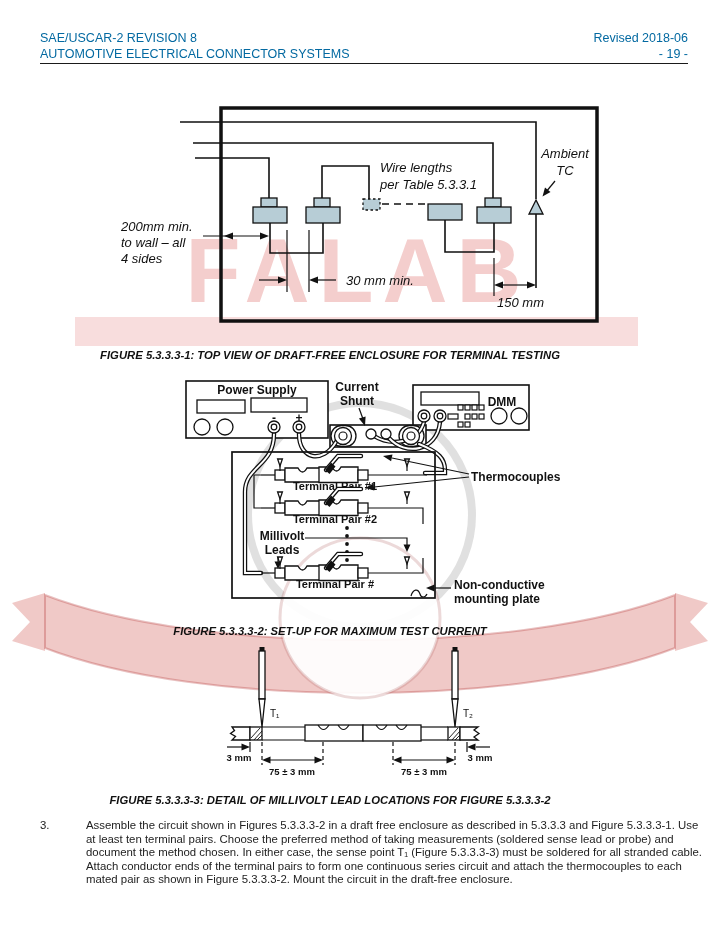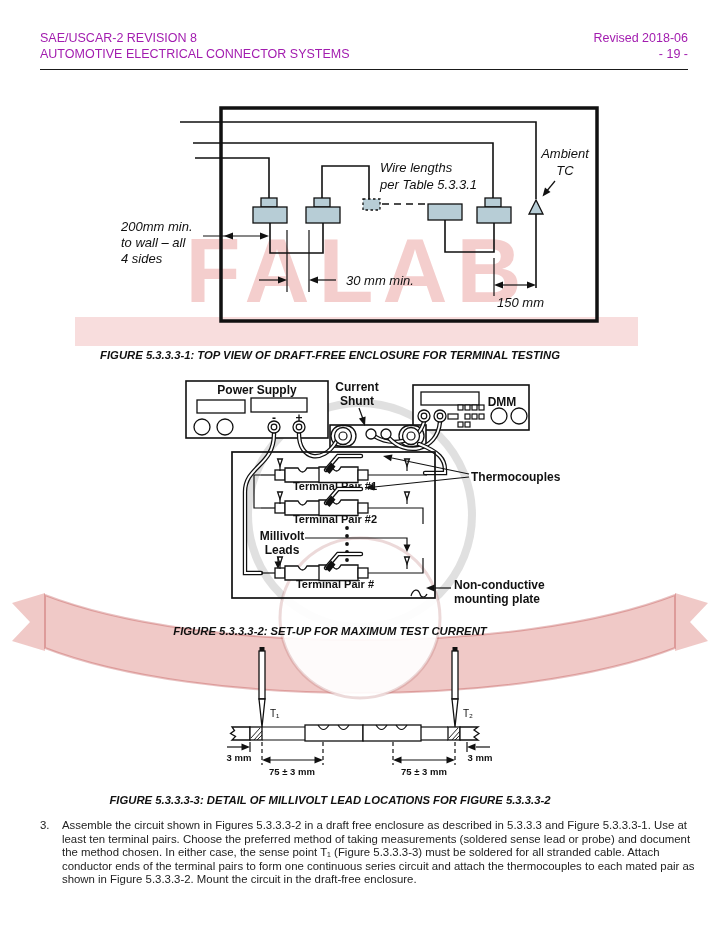--- a/index.html
+++ b/index.html
@@ -1,30 +1,30 @@
 <!DOCTYPE html>
 <html><head>
 <meta charset="utf-8">
 <style>
   html,body{margin:0;padding:0;}
   body{width:720px;height:932px;background:#ffffff;position:relative;overflow:hidden;
        font-family:"Liberation Sans",sans-serif;color:#1a1a1a;}
   #watermark{position:absolute;left:0;top:0;z-index:0;pointer-events:none;}
   .layer{position:absolute;z-index:1;}
   
-  #header{left:40px;top:30px;width:648px;font-size:12.5px;line-height:16px;color:#a21caf;text-align:right;}
+  #header{left:40px;top:30px;width:648px;font-size:12.5px;line-height:16px;color:#0369a1;text-align:right;}
   .hrow{display:flex;justify-content:space-between;}
-  .hrow.underlined{border-bottom:1.6px solid #1a1a1a;padding-bottom:7px;}
+  .hrow.underlined{border-bottom:1.6px solid #1a1a1a;padding-bottom:1px;}
   
   .caption{left:0;width:660px;text-align:center;font-size:11.3px;font-weight:bold;
            font-style:italic;color:#111;}
   
   #para{left:40px;top:819px;width:662px;display:flex;font-size:11.4px;line-height:13.6px;color:#222;}
   #para .num{width:22px;flex:none;}
-  #para .txt{flex:1;}
+  #para .txt{flex:1;margin-left:24px;}
   svg{overflow:visible;display:block;}
   
   .ti  {font-family:"Liberation Sans",sans-serif;font-style:italic;font-size:13px;fill:#111;}
   .tb  {font-family:"Liberation Sans",sans-serif;font-weight:bold;font-size:12px;fill:#111;}
   .tb11{font-family:"Liberation Sans",sans-serif;font-weight:bold;font-size:11px;fill:#111;}
   .td  {font-family:"Liberation Sans",sans-serif;font-weight:bold;font-size:9.5px;fill:#111;}
   .ts  {font-family:"Liberation Sans",sans-serif;font-size:10px;fill:#111;}
   .ln  {stroke:#111;fill:none;stroke-width:1.6;}
   .ln2 {stroke:#111;fill:none;stroke-width:1.2;}
   .conn{fill:#b7cdd6;stroke:#111;stroke-width:1.3;}

